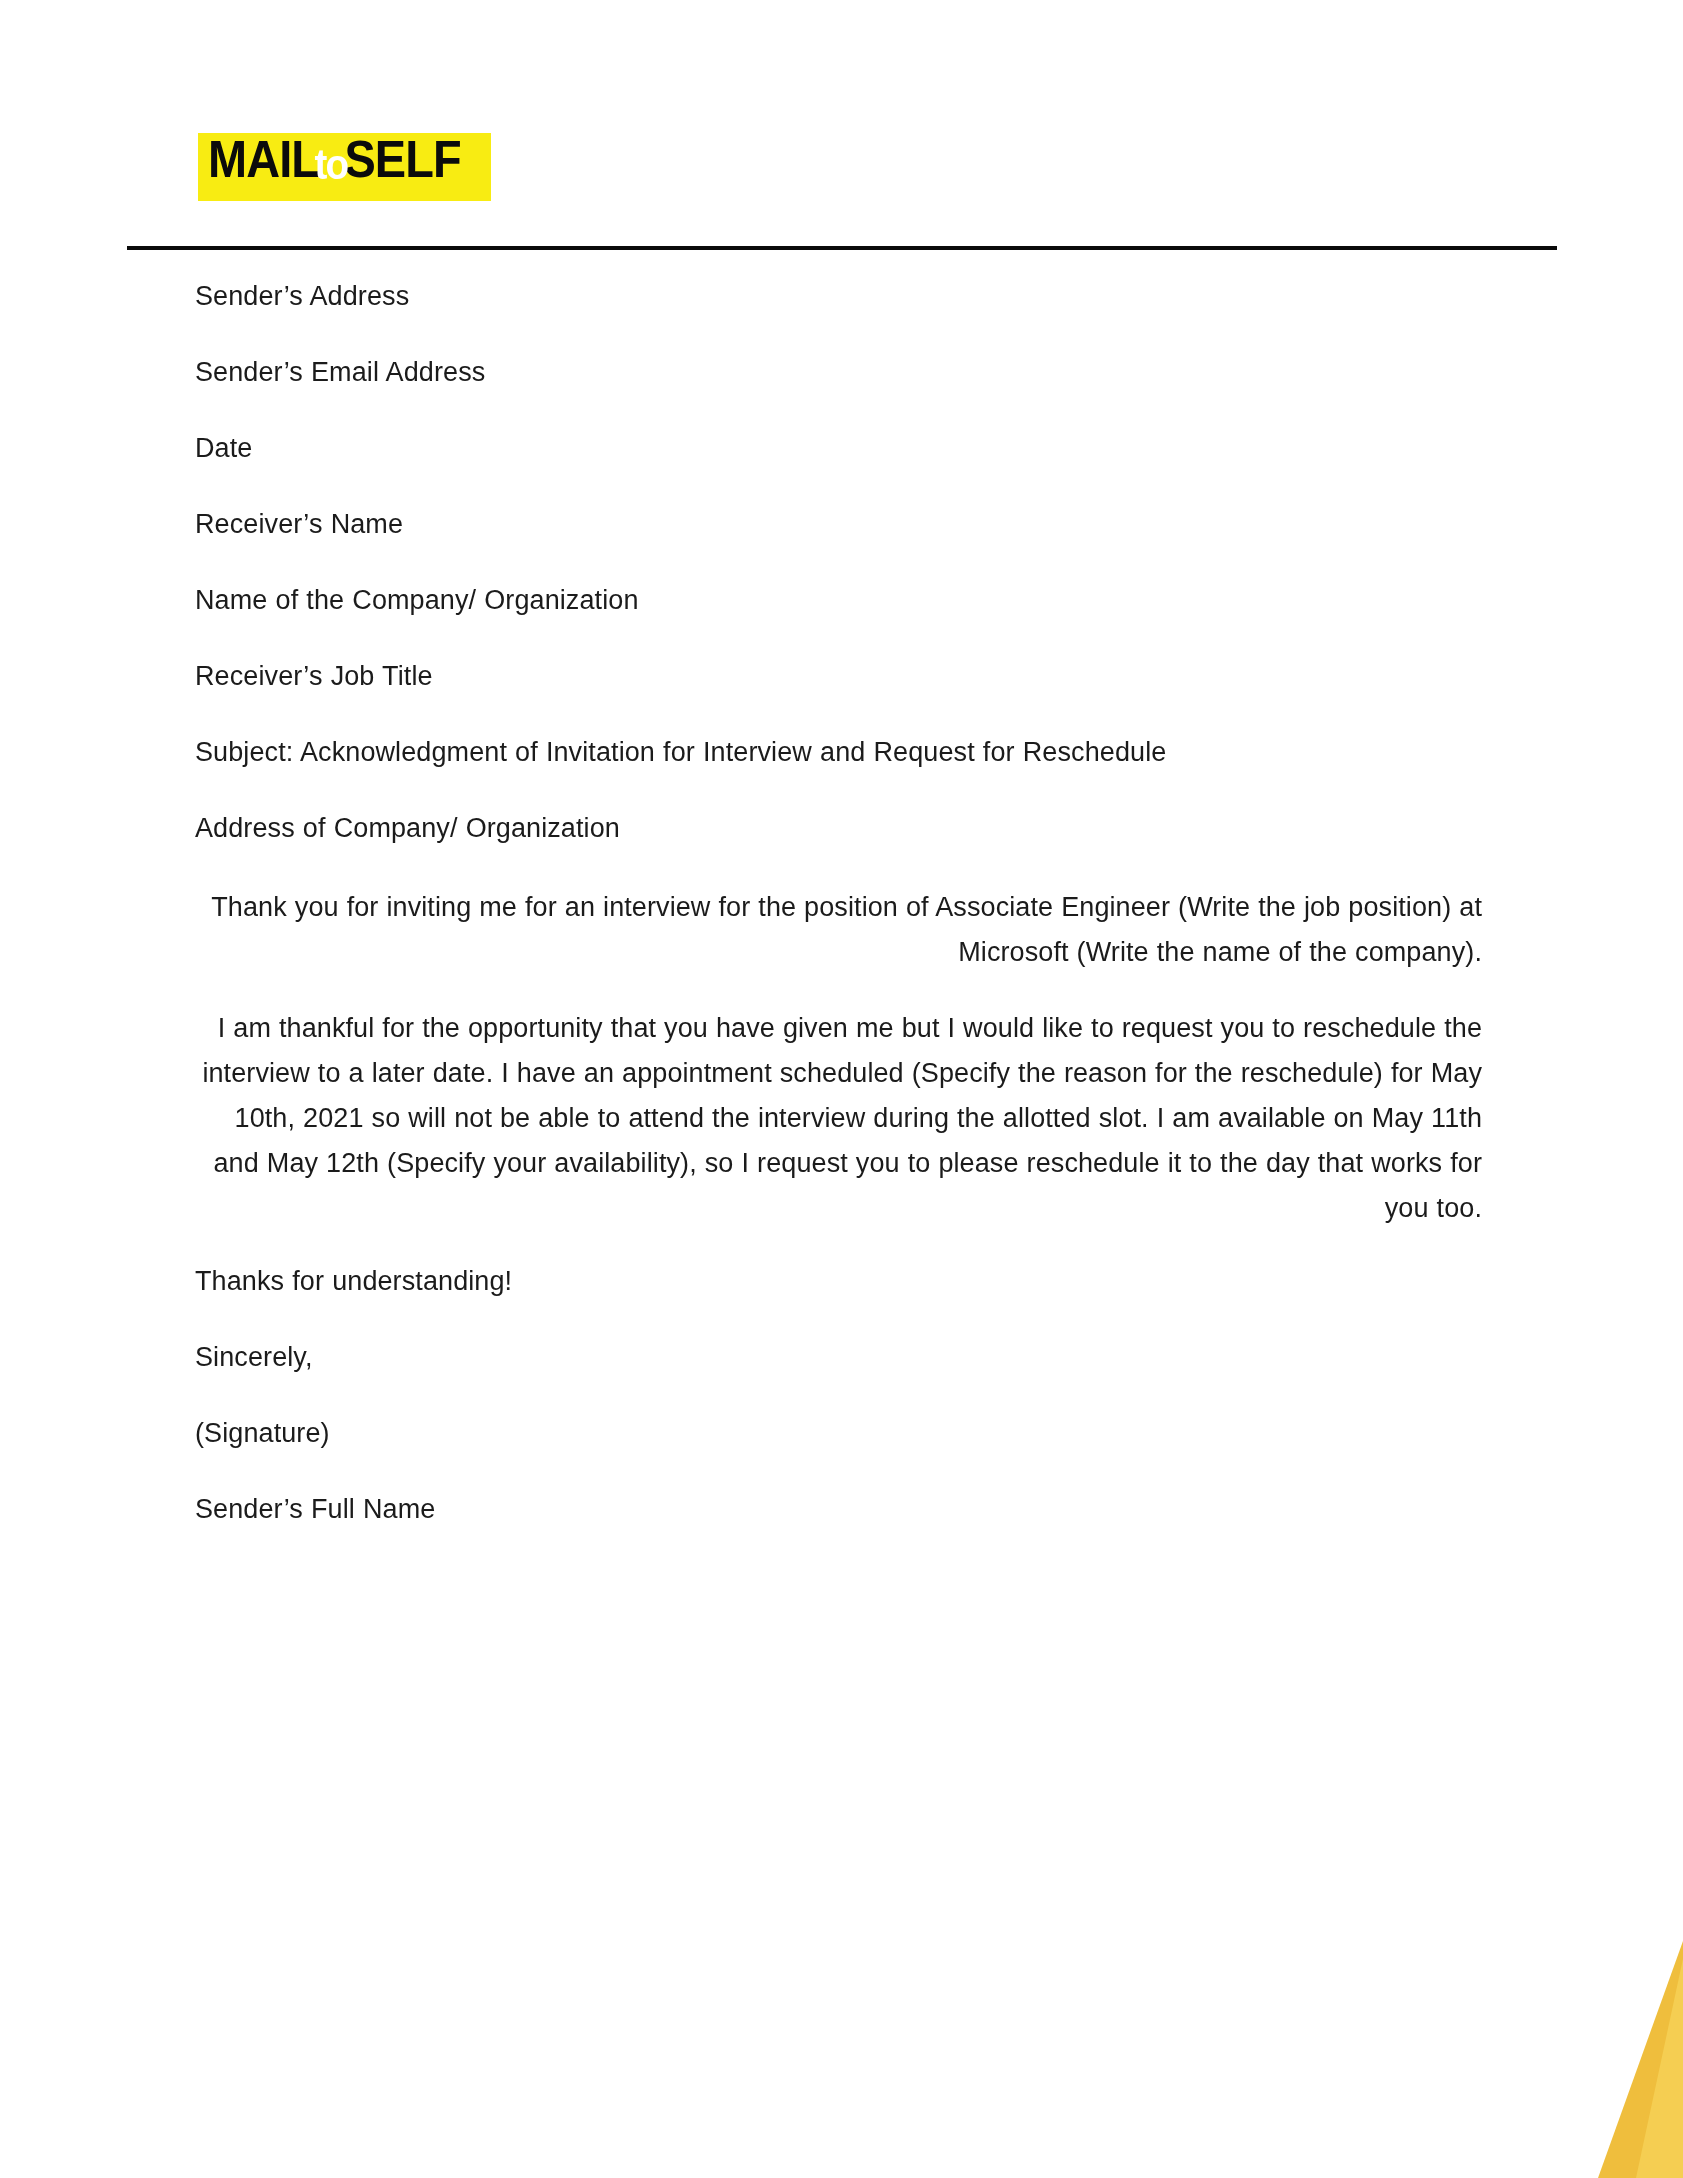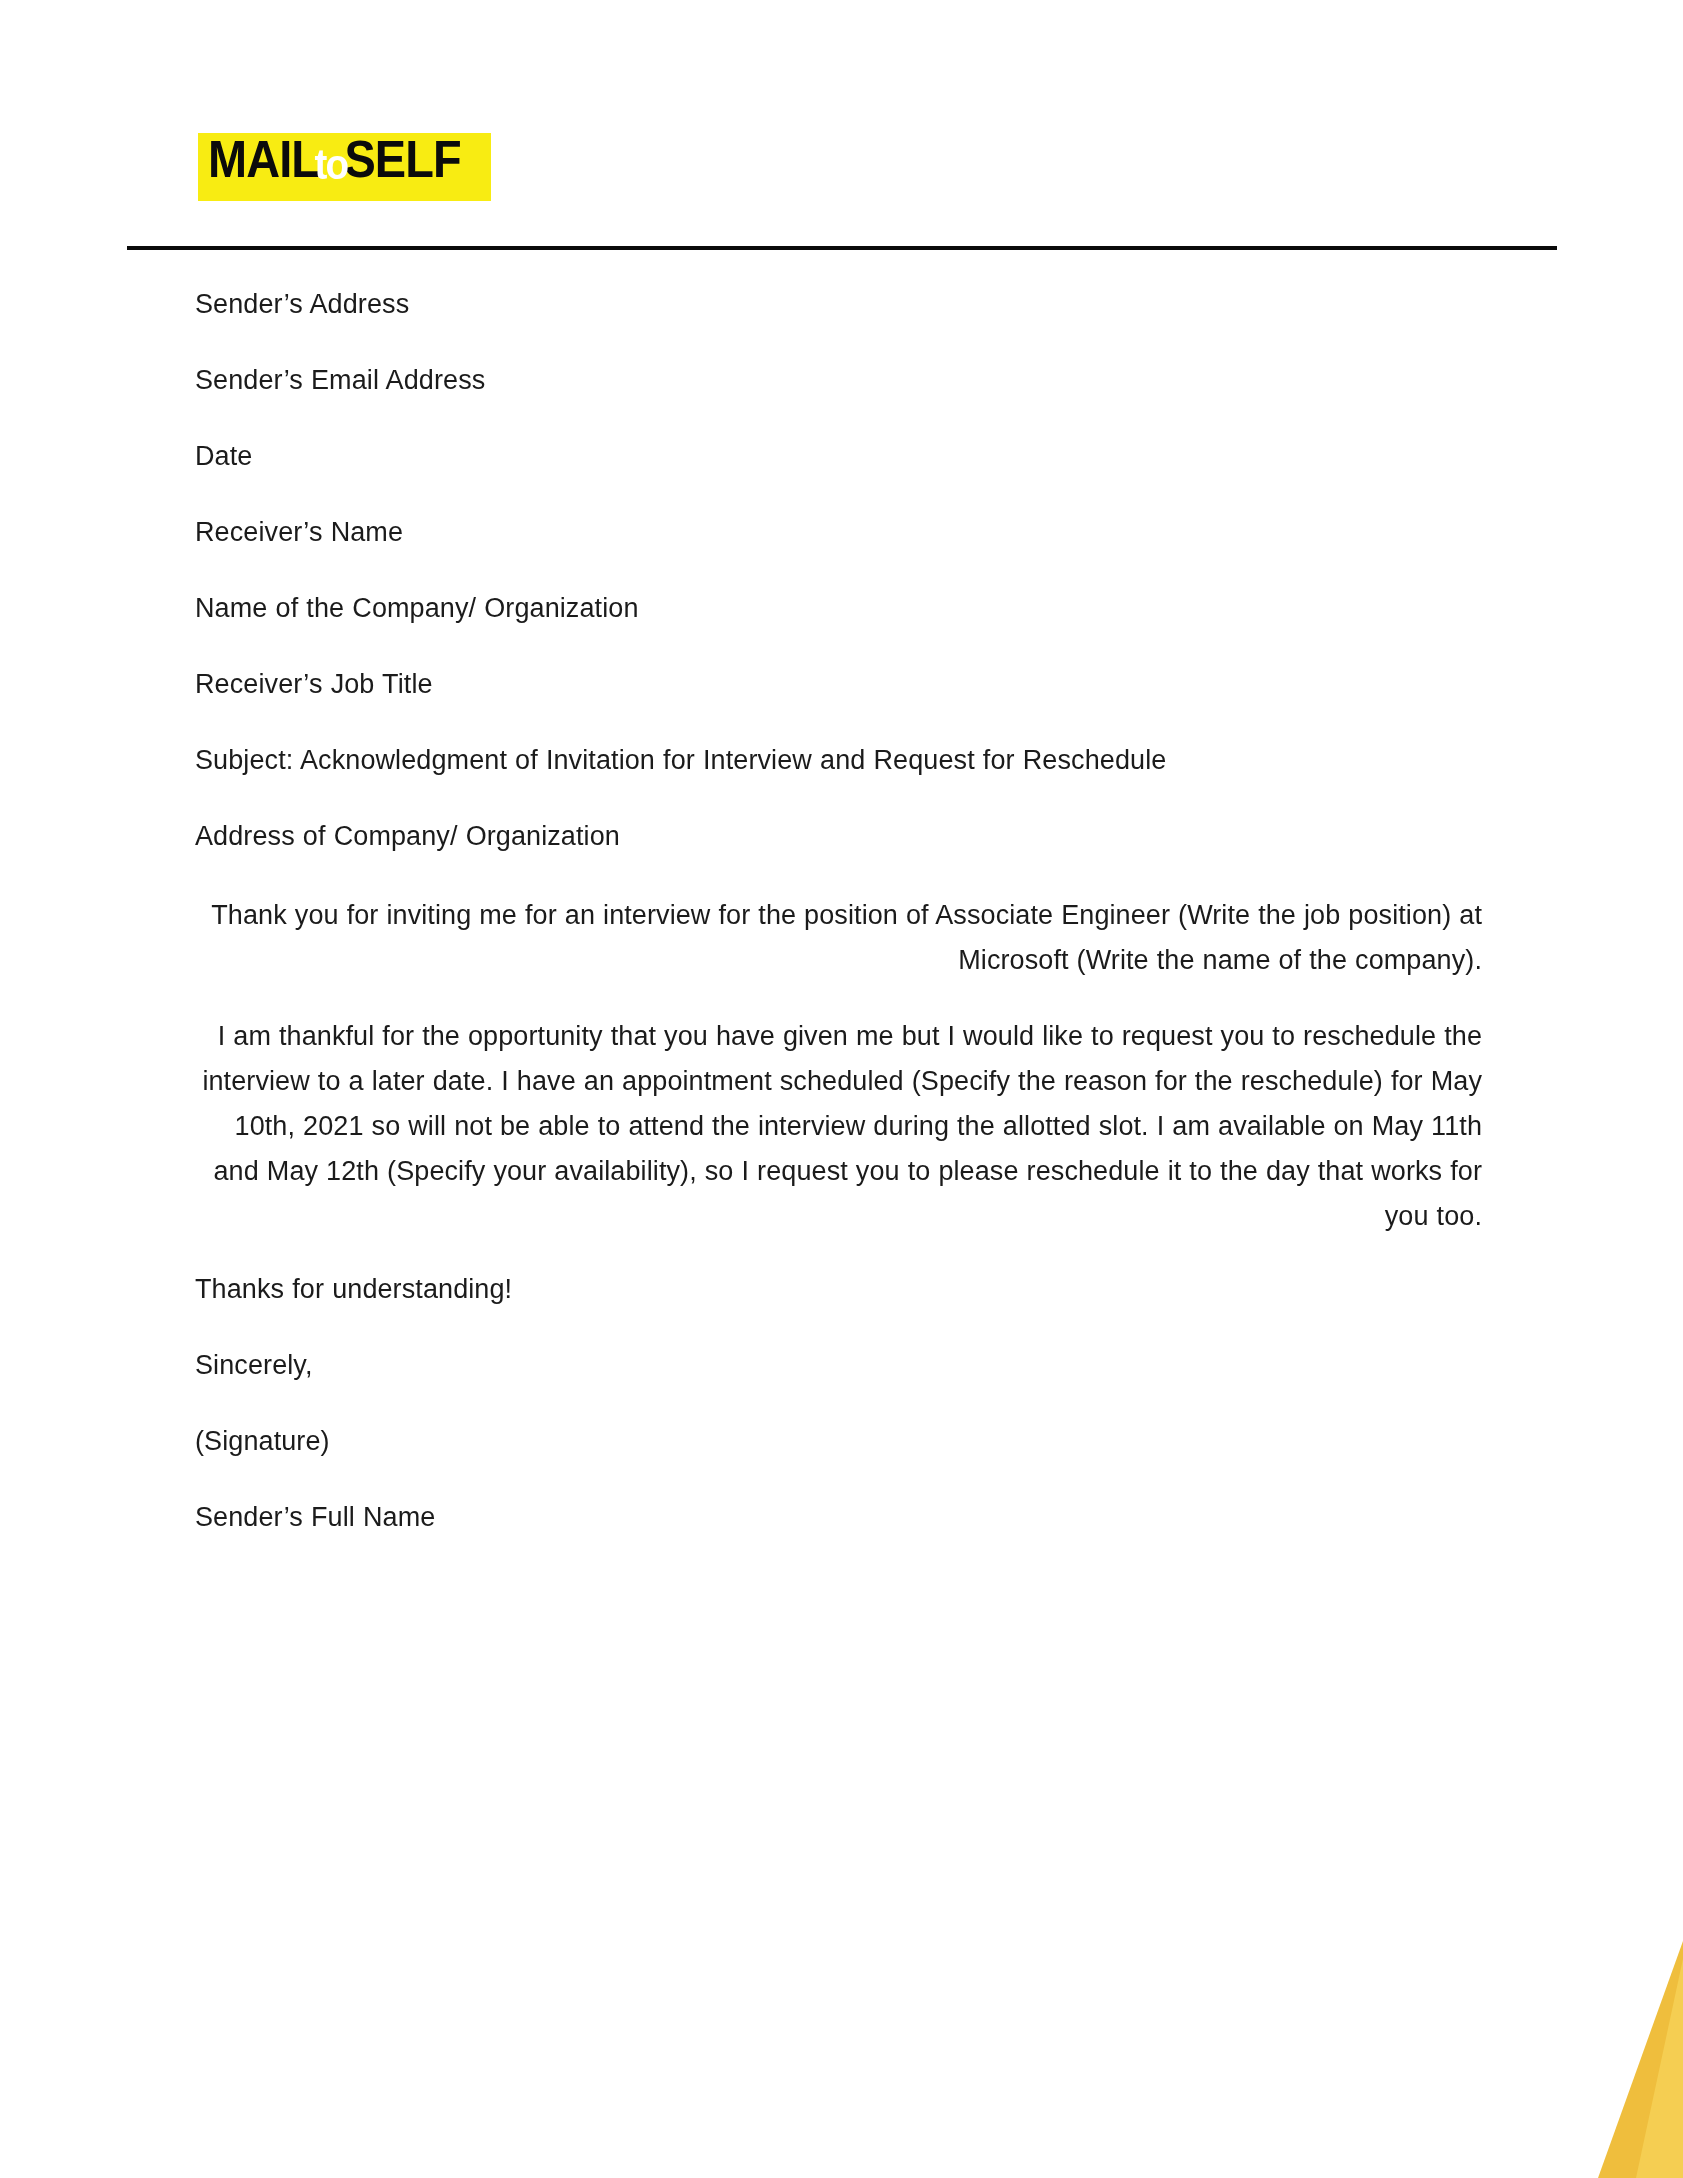--- a/index.html
+++ b/index.html
@@ -79,21 +79,20 @@
     height: 4px;
     background: #0a0a0a;
   }
 
   
   .letter {
     position: absolute;
     left: 195px;
     top: 277px;
     width: 1277px;
-    margin-top: 8px;
   }
 
   .line {
     font-size: 27px;
     line-height: 38px;
     margin: 0 0 38px 0;
     letter-spacing: 0.1px;
     word-spacing: 0.5px;
   }
 

